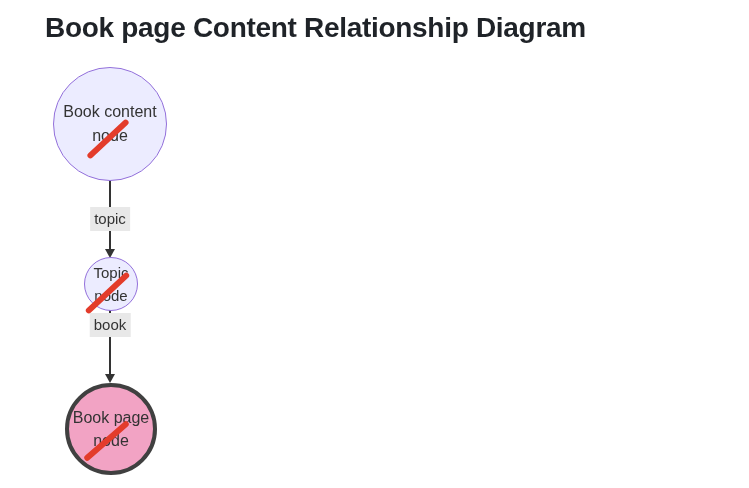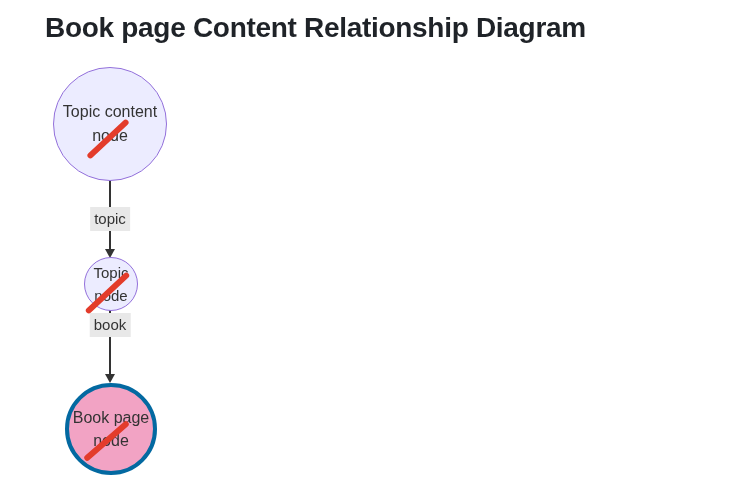--- a/index.html
+++ b/index.html
@@ -40,21 +40,21 @@
     background: #ececff; border: 1px solid #9370db;
     font-size: 16px; line-height: 24px;
   }
   .node-2 {
     left: 84px; top: 257px; width: 54px; height: 54px;
     background: #ececff; border: 1px solid #9370db;
     font-size: 15px; line-height: 23px;
   }
   .node-3 {
     left: 65px; top: 383px; width: 92px; height: 92px;
-    background: #f2a3c4; border: 4px solid #0369a1;
+    background: #f2a3c4; border: 4px solid #404040;
     font-size: 16px; line-height: 23px;
   }
   
   .edge-line {
     position: absolute;
     width: 2px;
     background: #333333;
     z-index: 1;
   }
   .edge-line-1 { left: 109px; top: 181px; height: 70px; }
@@ -103,21 +103,21 @@
 
   <div class="edge-line edge-line-1"></div>
   <div class="arrowhead arrowhead-1"></div>
   <div class="edge-label edge-label-1">topic</div>
 
   <div class="edge-line edge-line-2"></div>
   <div class="arrowhead arrowhead-2"></div>
   <div class="edge-label edge-label-2">book</div>
 
   <div class="node node-1">
-    <span>Topic content</span>
+    <span>Book content</span>
     <span>node</span>
   </div>
   <div class="slash slash-1"></div>
 
   <div class="node node-2">
     <span>Topic</span>
     <span>node</span>
   </div>
   <div class="slash slash-2"></div>
 

